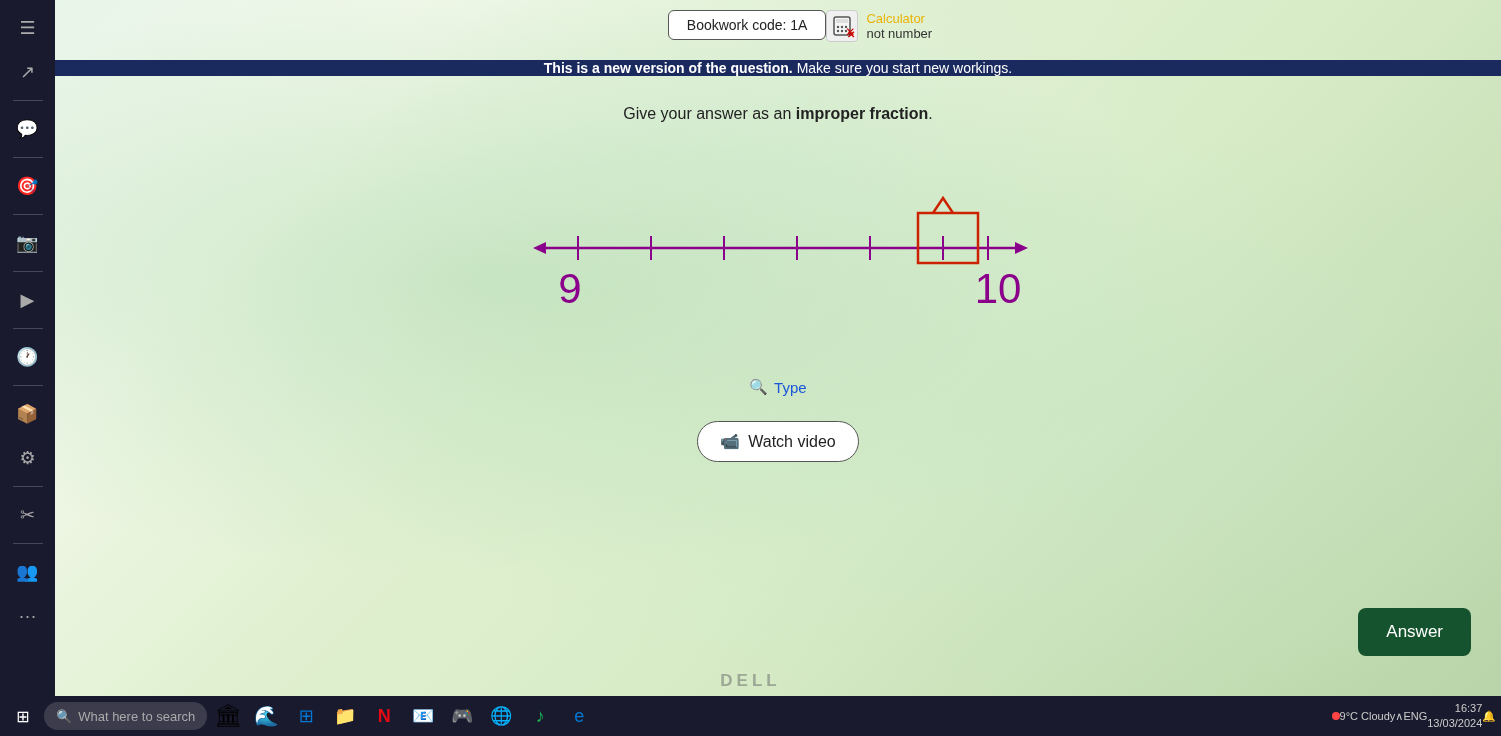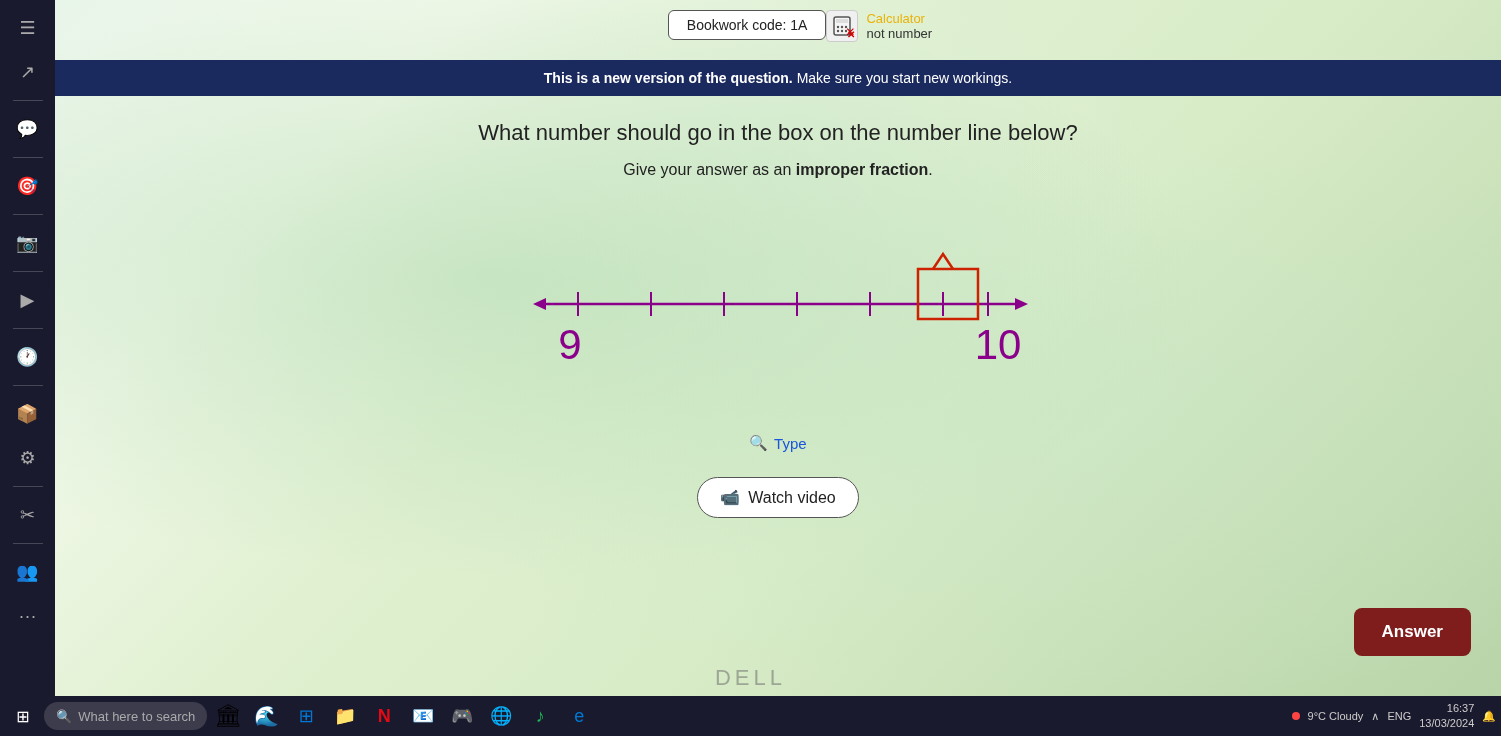--- a/index.html
+++ b/index.html
@@ -122,21 +122,21 @@
 
     
     .version-banner {
       position: absolute;
       top: 60px;
       left: 55px;
       right: 0;
       background: #1a2a5e;
       color: white;
       text-align: center;
-      padding: 10px;
+      padding: 0;
       font-size: 14px;
       z-index: 10;
     }
 
     .version-banner strong {
       font-weight: 700;
     }
 
     
     .question-area {
@@ -206,27 +206,27 @@
       cursor: pointer;
       color: #222;
       margin-top: 10px;
     }
 
     
     .answer-btn {
       position: absolute;
       right: 30px;
       bottom: 80px;
-      background: #7f1d1d;
+      background: #14532d;
       color: white;
       border: none;
       border-radius: 8px;
       padding: 14px 28px;
       font-size: 17px;
-      font-weight: 700;
+      font-weight: 400;
       cursor: pointer;
       z-index: 20;
     }
 
     
     .taskbar {
       position: absolute;
       bottom: 0;
       left: 0;
       right: 0;
@@ -261,38 +261,37 @@
       font-size: 13px;
       height: 28px;
       min-width: 140px;
       cursor: text;
     }
 
     .taskbar-right {
       margin-left: auto;
       display: flex;
       align-items: center;
-      gap: 8px;
       color: #ccc;
       font-size: 11px;
     }
 
     .taskbar-clock {
       text-align: right;
       line-height: 1.4;
     }
 
     .dell-watermark {
       position: absolute;
       bottom: 45px;
       left: 50%;
       transform: translateX(-50%);
       color: rgba(100,100,100,0.5);
-      font-size: 22px;
-      font-weight: 400;
+      font-size: 17px;
+      font-weight: 700;
       letter-spacing: 4px;
       z-index: 1;
     }
 
     .notification-dot {
       width: 8px;
       height: 8px;
       background: #ff4444;
       border-radius: 50%;
     }
@@ -349,21 +348,20 @@
     </div>
   </div>
 </div>
 
 <div class="version-banner">
   <strong>This is a new version of the question.</strong>
   <span> Make sure you start new workings.</span>
 </div>
 
 <div class="question-area">
-  <p class="question-text">What number should go in the box on the number line below?</p>
   <p class="question-subtext">
     Give your answer as an <strong>improper fraction</strong>.
   </p>
 
   <div class="number-line-container">
     <svg class="number-line-svg" viewBox="0 0 600 180" xmlns="http://www.w3.org/2000/svg">
 
       <line x1="60" y1="80" x2="545" y2="80" stroke="#8b008b" stroke-width="2.5"></line>
 
       <polygon points="55,80 68,74 68,86" fill="#8b008b"></polygon>

